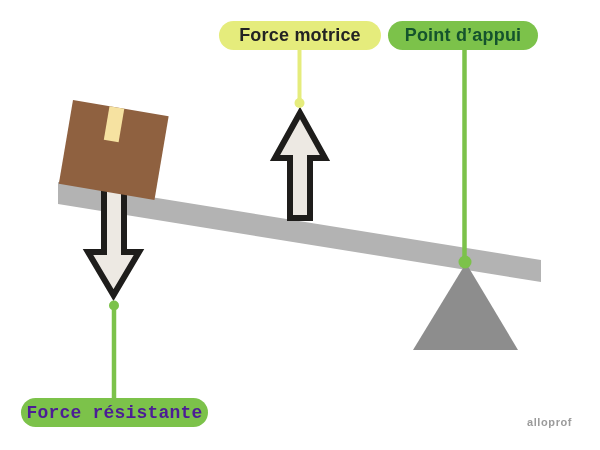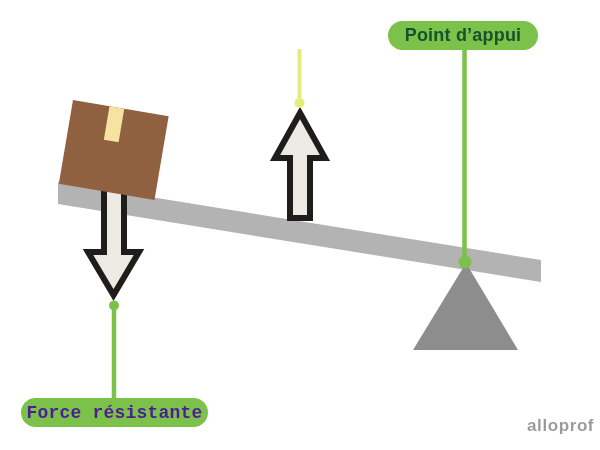--- a/index.html
+++ b/index.html
@@ -32,21 +32,21 @@
     white-space: nowrap;
     font-family: "Liberation Sans", sans-serif;
   }
   .pill-force-motrice   { left: 219px; top: 21px;  width: 162px; height: 29px; }
   .pill-point-appui     { left: 388px; top: 21px;  width: 150px; height: 29px; }
   .pill-force-resistante{ left: 21px;  top: 398px; width: 187px; height: 29px; }
   .watermark {
     position: absolute;
     left: 527px;
     top: 416px;
-    font-size: 17px;
+    font-size: 11px;
     font-weight: 700;
     letter-spacing: 0.6px;
     font-family: "Liberation Sans", sans-serif;
   }
 </style>
 </head>
 <body>
 
 <div class="stage">
 
@@ -68,20 +68,21 @@
     <line x1="299.5" y1="49" x2="299.5" y2="100" stroke-width="4" stroke="#E5EC7C"></line>
     <circle cx="299.5" cy="103" r="5" fill="#E5EC7C"></circle>
 
     <line x1="464.5" y1="49" x2="464.5" y2="258" stroke-width="4.5" stroke="#7CC24A"></line>
     <circle cx="465" cy="262" r="6.5" fill="#7CC24A"></circle>
 
     <circle cx="114" cy="305.5" r="5" fill="#7CC24A"></circle>
     <line x1="114" y1="307" x2="114" y2="399" stroke-width="4.5" stroke="#7CC24A"></line>
   </svg>
 
+  <div class="pill pill-force-motrice" style="background-color: rgb(229, 236, 124); color: rgb(35, 35, 35);">Force motrice</div>
 
   <div class="pill pill-point-appui" style="background-color: rgb(124, 194, 74); color: #14532d;">Point d’appui</div>
 
   <div class="pill pill-force-resistante" style="background-color: rgb(124, 194, 74); color: #4c1d95; font-family: Liberation Mono, monospace;">Force résistante</div>
 
   <div class="watermark" style="color: rgb(155, 155, 155);">alloprof</div>
 
 </div>
 
 </body></html>

